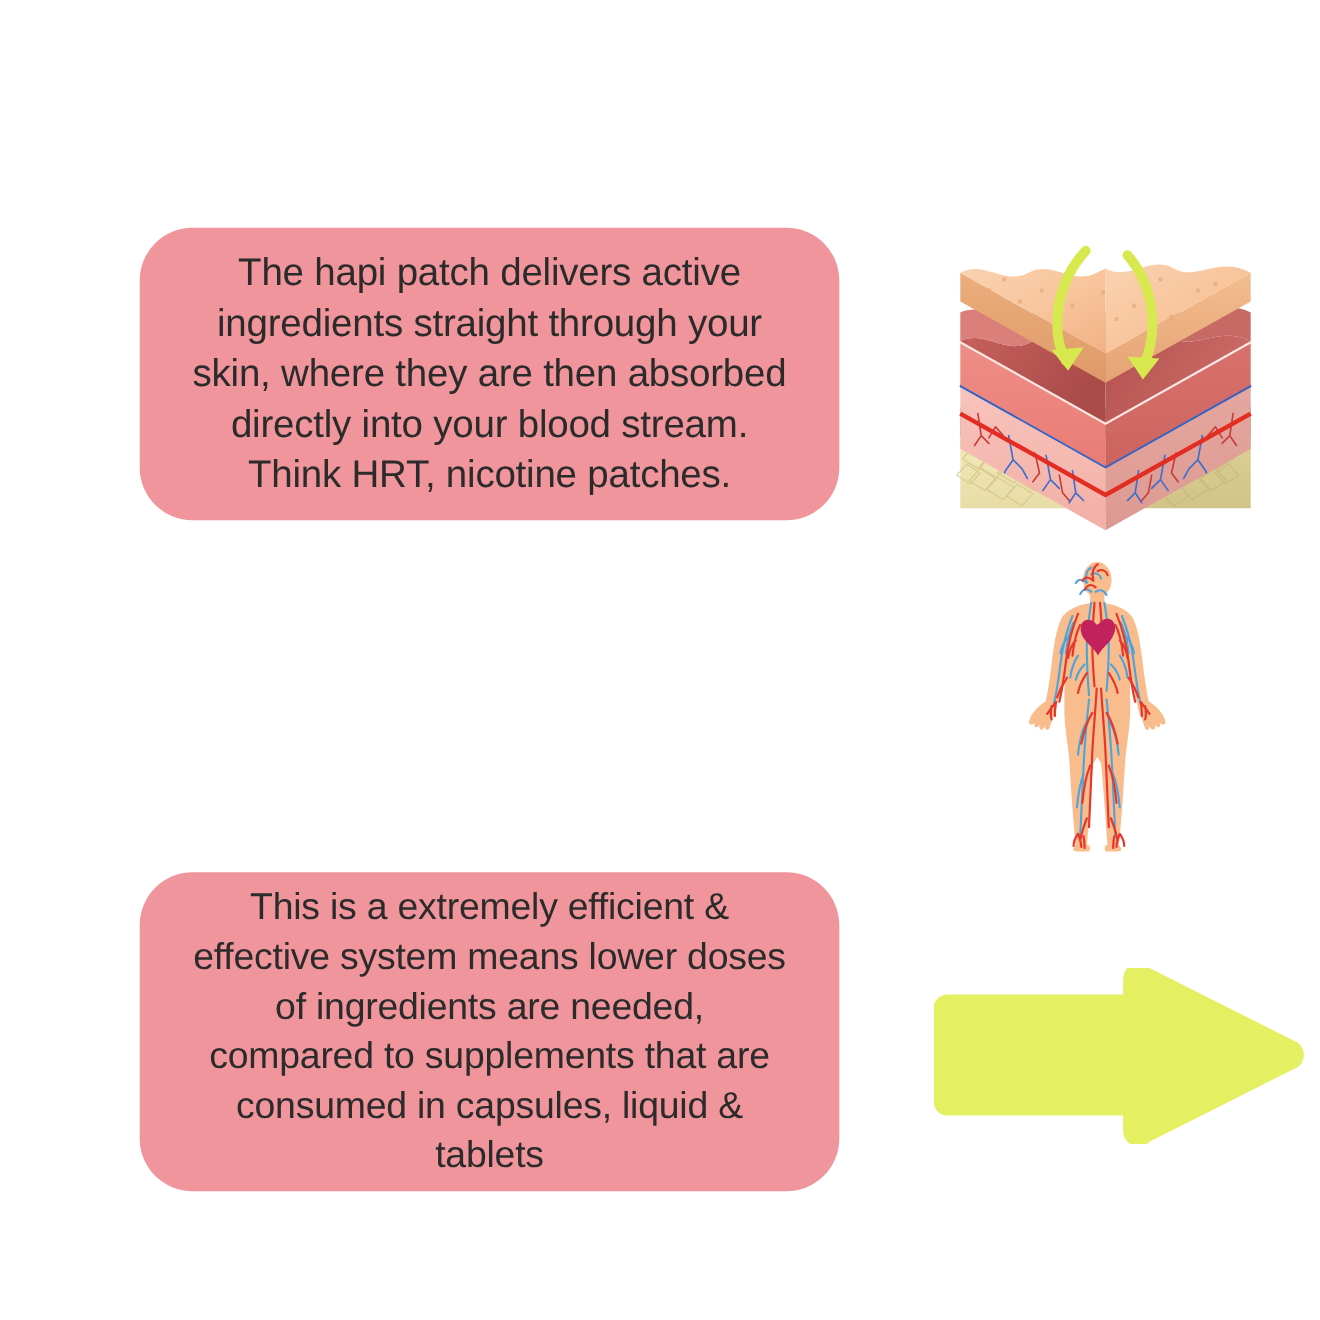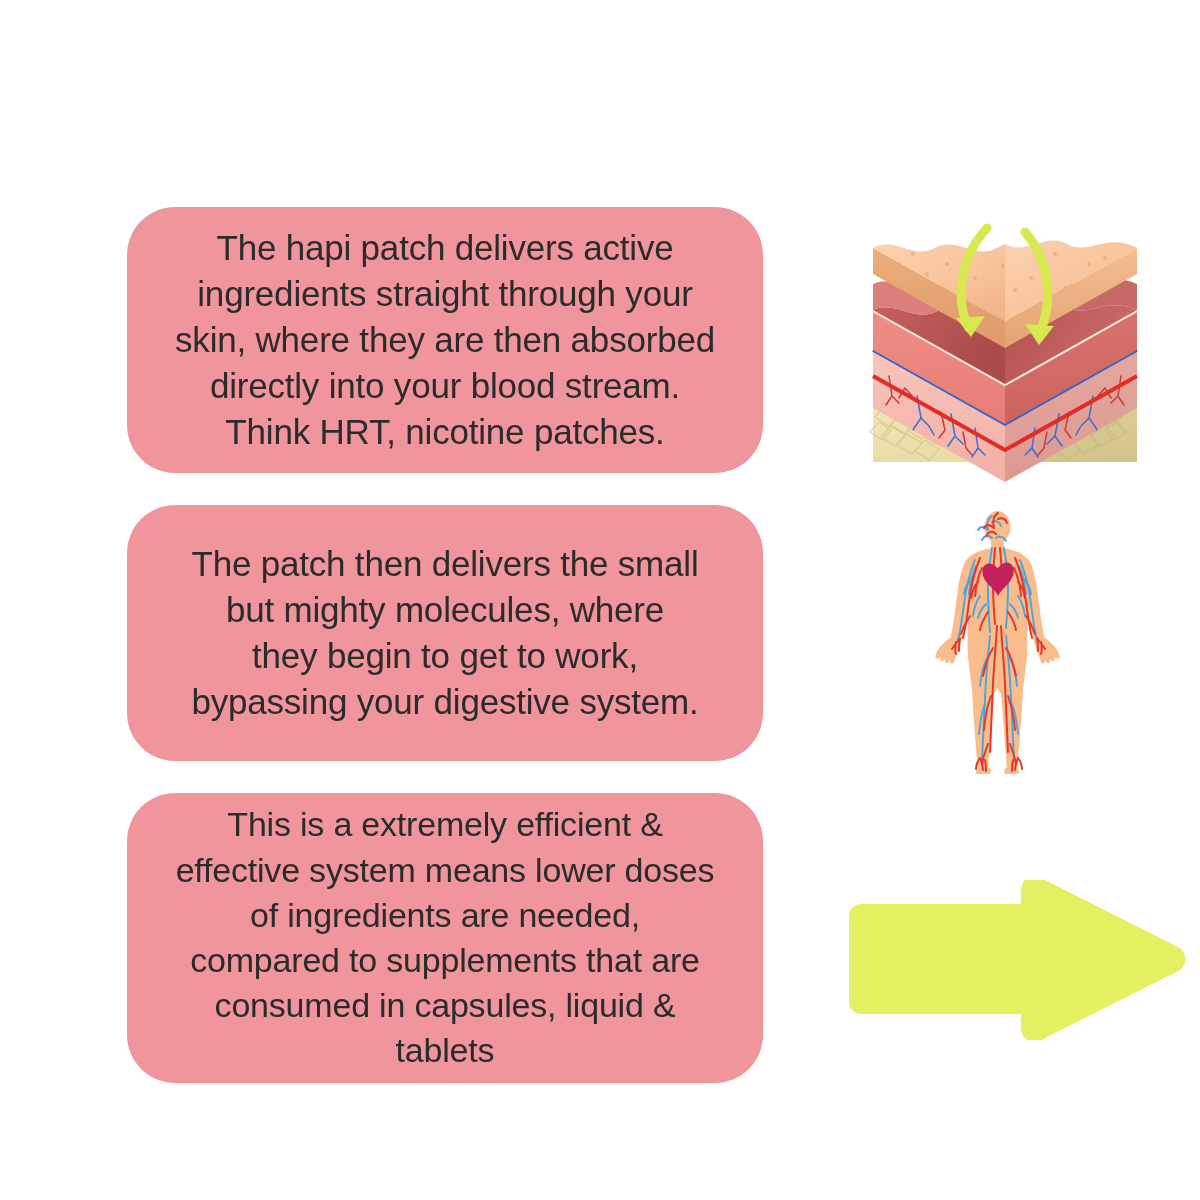--- a/index.html
+++ b/index.html
@@ -64,26 +64,20 @@
 <div class="canvas">
 
   <div class="card" id="card-1">
     <div class="card-text">The hapi patch delivers active
 ingredients straight through your
 skin, where they are then absorbed
 directly into your blood stream.
 Think HRT, nicotine patches.</div>
   </div>
 
-  <div class="card" id="card-2">
-    <div class="card-text">The patch then delivers the small
-but mighty molecules, where
-they begin to get to work,
-bypassing your digestive system.</div>
-  </div>
 
   <div class="card" id="card-3">
     <div class="card-text">This is a extremely efficient &amp;
 effective system means lower doses
 of ingredients are needed,
 compared to supplements that are
 consumed in capsules, liquid &amp;
 tablets</div>
   </div>
 

